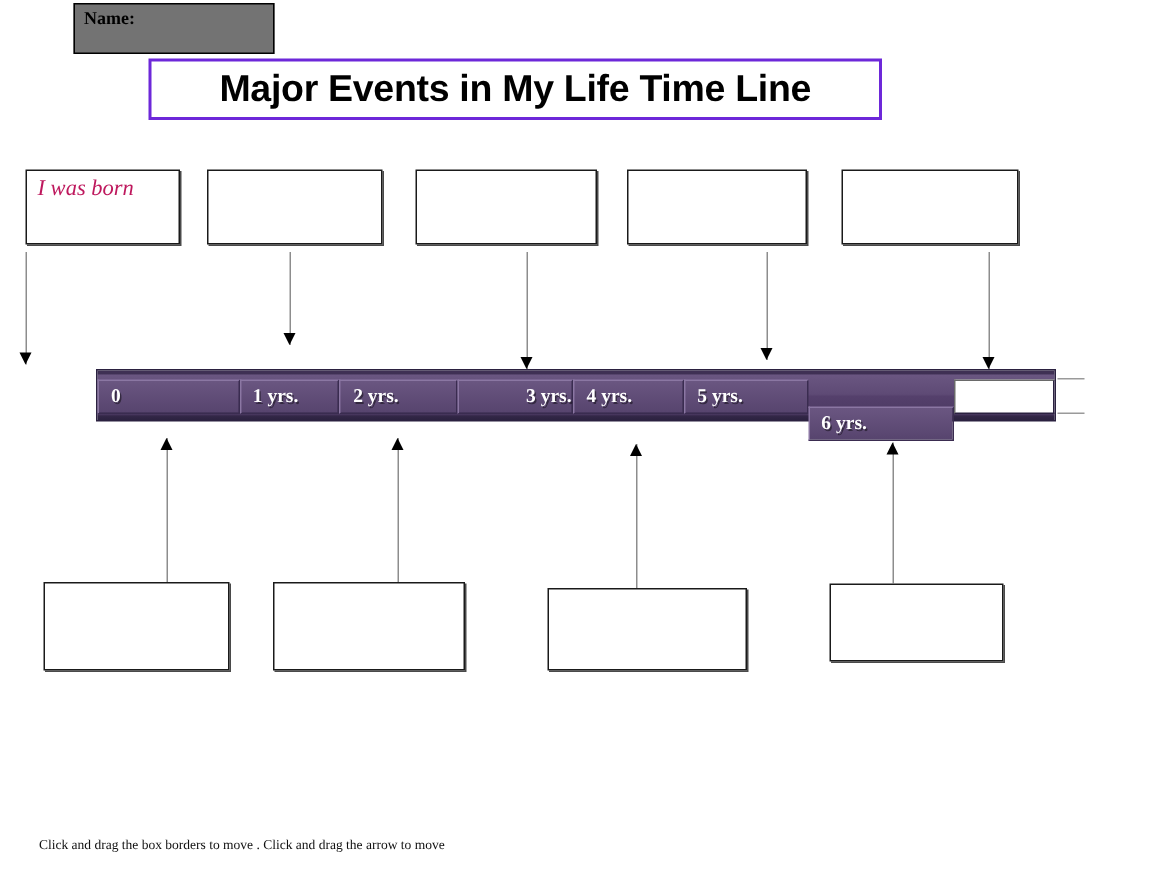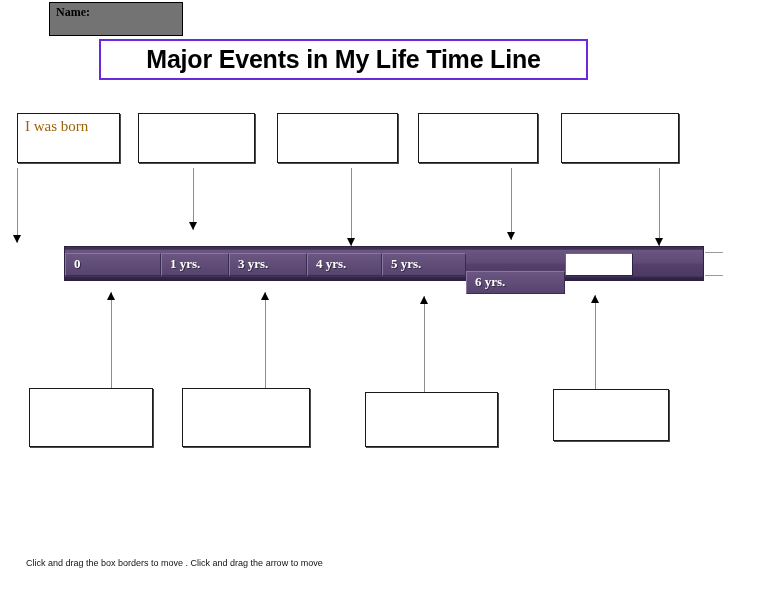--- a/index.html
+++ b/index.html
@@ -70,22 +70,23 @@
     box-sizing: border-box;
     box-shadow: 1px 1px 0 #4a4a4a;
   }
   .event-box .event-text {
     position: absolute;
     left: 7px;
     top: 4px;
     right: 4px;
     font-family: "Liberation Serif", serif;
     font-size: 15px;
-    color: #a16207;
+    color: #be185d;
     line-height: 1.15;
+    font-style: italic;
   }
 
   
   .arrow {
     position: absolute;
     width: 13px;
     pointer-events: none;
   }
   .arrow .shaft {
     position: absolute;
@@ -172,21 +173,21 @@
     background: #9a9a9a;
   }
   #tl-handle-top { top: 252px; }
   #tl-handle-bottom { top: 275px; }
 
   
   #footer-note {
     position: absolute;
     left: 26px;
     top: 558px;
-    font-family: Liberation Sans, sans-serif;
+    font-family: Liberation Serif, serif;
     font-size: 9px;
     color: #111111;
     white-space: nowrap;
   }
 </style>
 </head>
 <body>
 
 <div id="page">
 
@@ -239,21 +240,24 @@
       </div>
     </div>
 
   <div id="timeline">
       <div class="tl-seg" style="width: 96px;">
         <span class="seg-label">0</span>
       </div>
       <div class="tl-seg" style="width: 68px;">
         <span class="seg-label">1 yrs.</span>
       </div>
-      <div class="tl-seg" style="width: 78px;">
+      <div class="tl-seg" style="width: 80px;">
+        <span class="seg-label">2 yrs.</span>
+      </div>
+      <div class="tl-seg" style="width: 78px; justify-content: flex-end;">
         <span class="seg-label">3 yrs.</span>
       </div>
       <div class="tl-seg" style="width: 75px; text-align: right;">
         <span class="seg-label">4 yrs.</span>
       </div>
       <div class="tl-seg" style="width: 84px;">
         <span class="seg-label">5 yrs.</span>
       </div>
       <div class="tl-seg" style="width: 99px; margin-top: 37px;">
         <span class="seg-label">6 yrs.</span>

